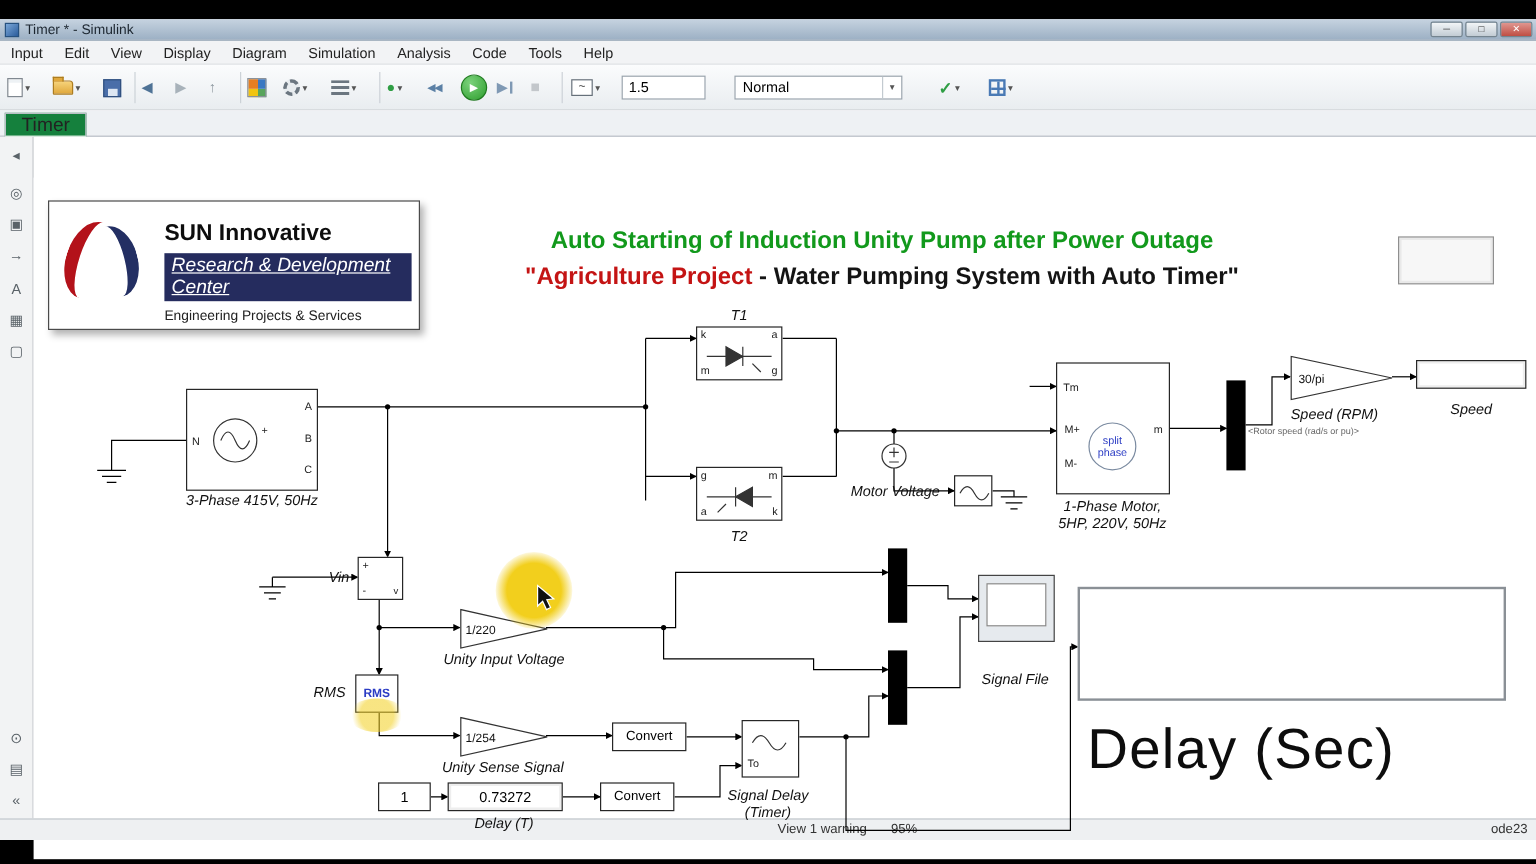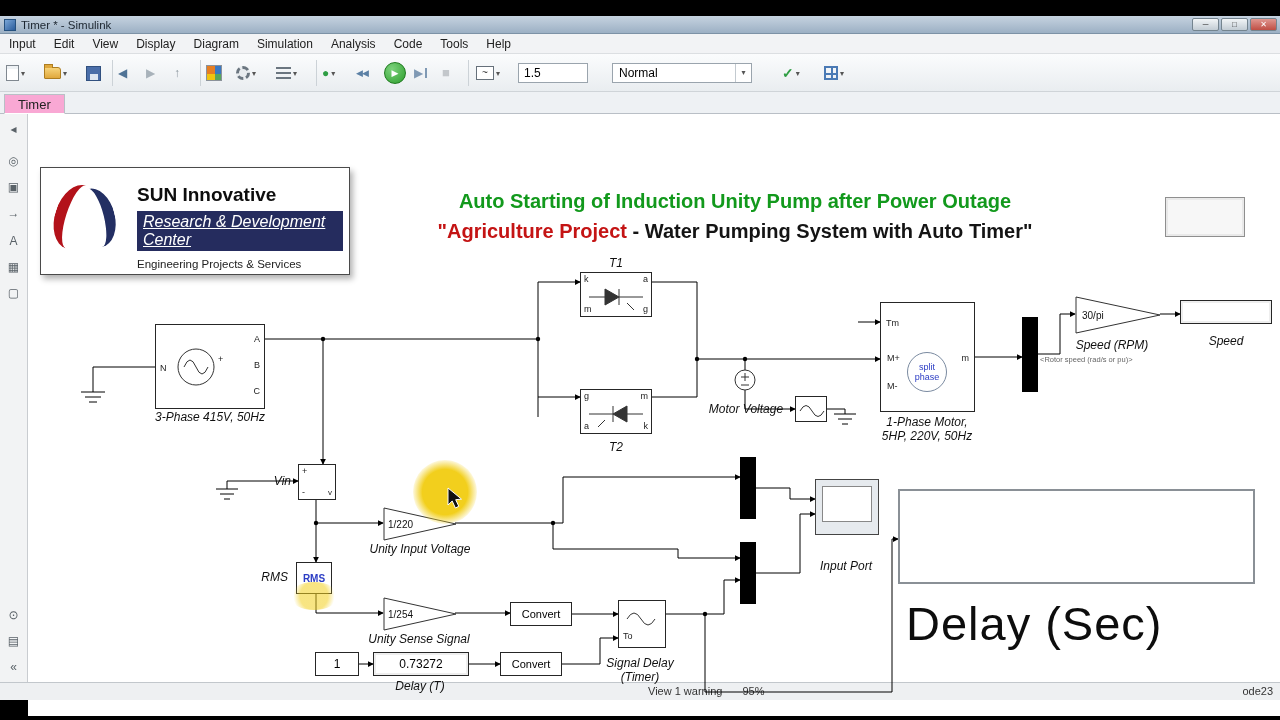--- a/index.html
+++ b/index.html
@@ -44,21 +44,21 @@
   .ic-build { width:14px; height:14px; border:2px solid #4a7ab5;
     background:linear-gradient(#4a7ab5,#4a7ab5) 5px 0/2px 14px no-repeat, linear-gradient(#4a7ab5,#4a7ab5) 0 5px/14px 2px no-repeat; }
   .step-bar { width:2px; height:10px; background:#7f99b4; }
   .time-input { position:absolute; left:518px; top:9px; width:70px; height:20px; border:1px solid #9aa4ad; font-size:12px; padding:0 5px; font-family:"Liberation Sans",sans-serif; }
   .mode-dd { position:absolute; left:612px; top:9px; width:140px; height:20px; background:#fff; border:1px solid #9aa4ad; font-size:12px; display:flex; align-items:center; }
   .mode-dd .txt { flex:1; padding-left:6px; }
   .mode-dd .dd-btn { width:16px; height:100%; border-left:1px solid #c3cad0; text-align:center; font-size:8px; line-height:18px; color:#555; }
 
   
   .tabbar { position:absolute; left:0; top:76px; width:1280px; height:22px; background:#eef1f4; border-bottom:1px solid #b9bfc6; }
-  .tab { position:absolute; left:4px; top:2px; height:20px; background:#f9a8d4; border:1px solid #b9bfc6; border-bottom:1px solid #fff; padding:0 13px; font-size:13px; line-height:19px; color:#222; }
+  .tab { position:absolute; left:4px; top:2px; height:20px; background:#15803d; border:1px solid #b9bfc6; border-bottom:1px solid #fff; padding:0 13px; font-size:16px; line-height:19px; color:#222; }
 
   
   .workspace { position:absolute; left:0; top:98px; width:1280px; height:568px; }
   .palette { position:absolute; left:0; top:0; width:28px; height:568px; background:#f2f3f4; border-right:1px solid #c9ccd0; }
   .pal-ic { position:absolute; left:0; width:27px; text-align:center; font-size:12px; color:#5a6268; }
   .canvas { position:absolute; left:28px; top:0; width:1252px; height:568px; background:#fff;margin-top:34px; }
 
   svg.wires, svg.overlay { position:absolute; left:0; top:0; pointer-events:none; }
   svg.wires { z-index:1; }
   svg.overlay { z-index:6; }
@@ -404,21 +404,21 @@
         <div class="blk" style="left:287px;top:504px;width:44px;height:24px;font-size:12px;display:flex;align-items:center;justify-content:center">1</div>
         <div class="blk" style="left:345px;top:504px;width:96px;height:24px;font-size:12px;display:flex;align-items:center;justify-content:center;box-shadow:inset 0 0 0 2px #eee">0.73272</div>
         <div class="lbl" style="left:312px;top:531px;width:160px">Delay (T)</div>
 
         <div class="busbar" style="left:712px;top:309px;width:16px;height:62px"></div>
         <div class="busbar" style="left:712px;top:394px;width:16px;height:62px"></div>
 
         <div class="blk" style="left:787px;top:331px;width:64px;height:56px;background:#e6eaee;border-color:#444">
           <div style="position:absolute;left:6px;top:6px;width:50px;height:36px;background:#fff;border:1px solid #888"></div>
         </div>
-        <div class="lbl" style="left:738px;top:411px;width:160px">Input Port</div>
+        <div class="lbl" style="left:738px;top:411px;width:160px">Signal File</div>
 
         <div class="blk" style="left:870px;top:341px;width:357px;height:95px;border:2px solid #8a9096"></div>
         <div class="delay-sec">Delay (Sec)</div>
 
         <svg class="overlay" width="1252" height="568">
           <path d="M420 340 v17 l4.2 -4 l3.2 7 l3.4 -1.7 l-3.1 -6.6 l5.8 -0.6 z" fill="#111" stroke="#fff" stroke-width="1"></path>
         </svg>
       </div>
     </div>
 

